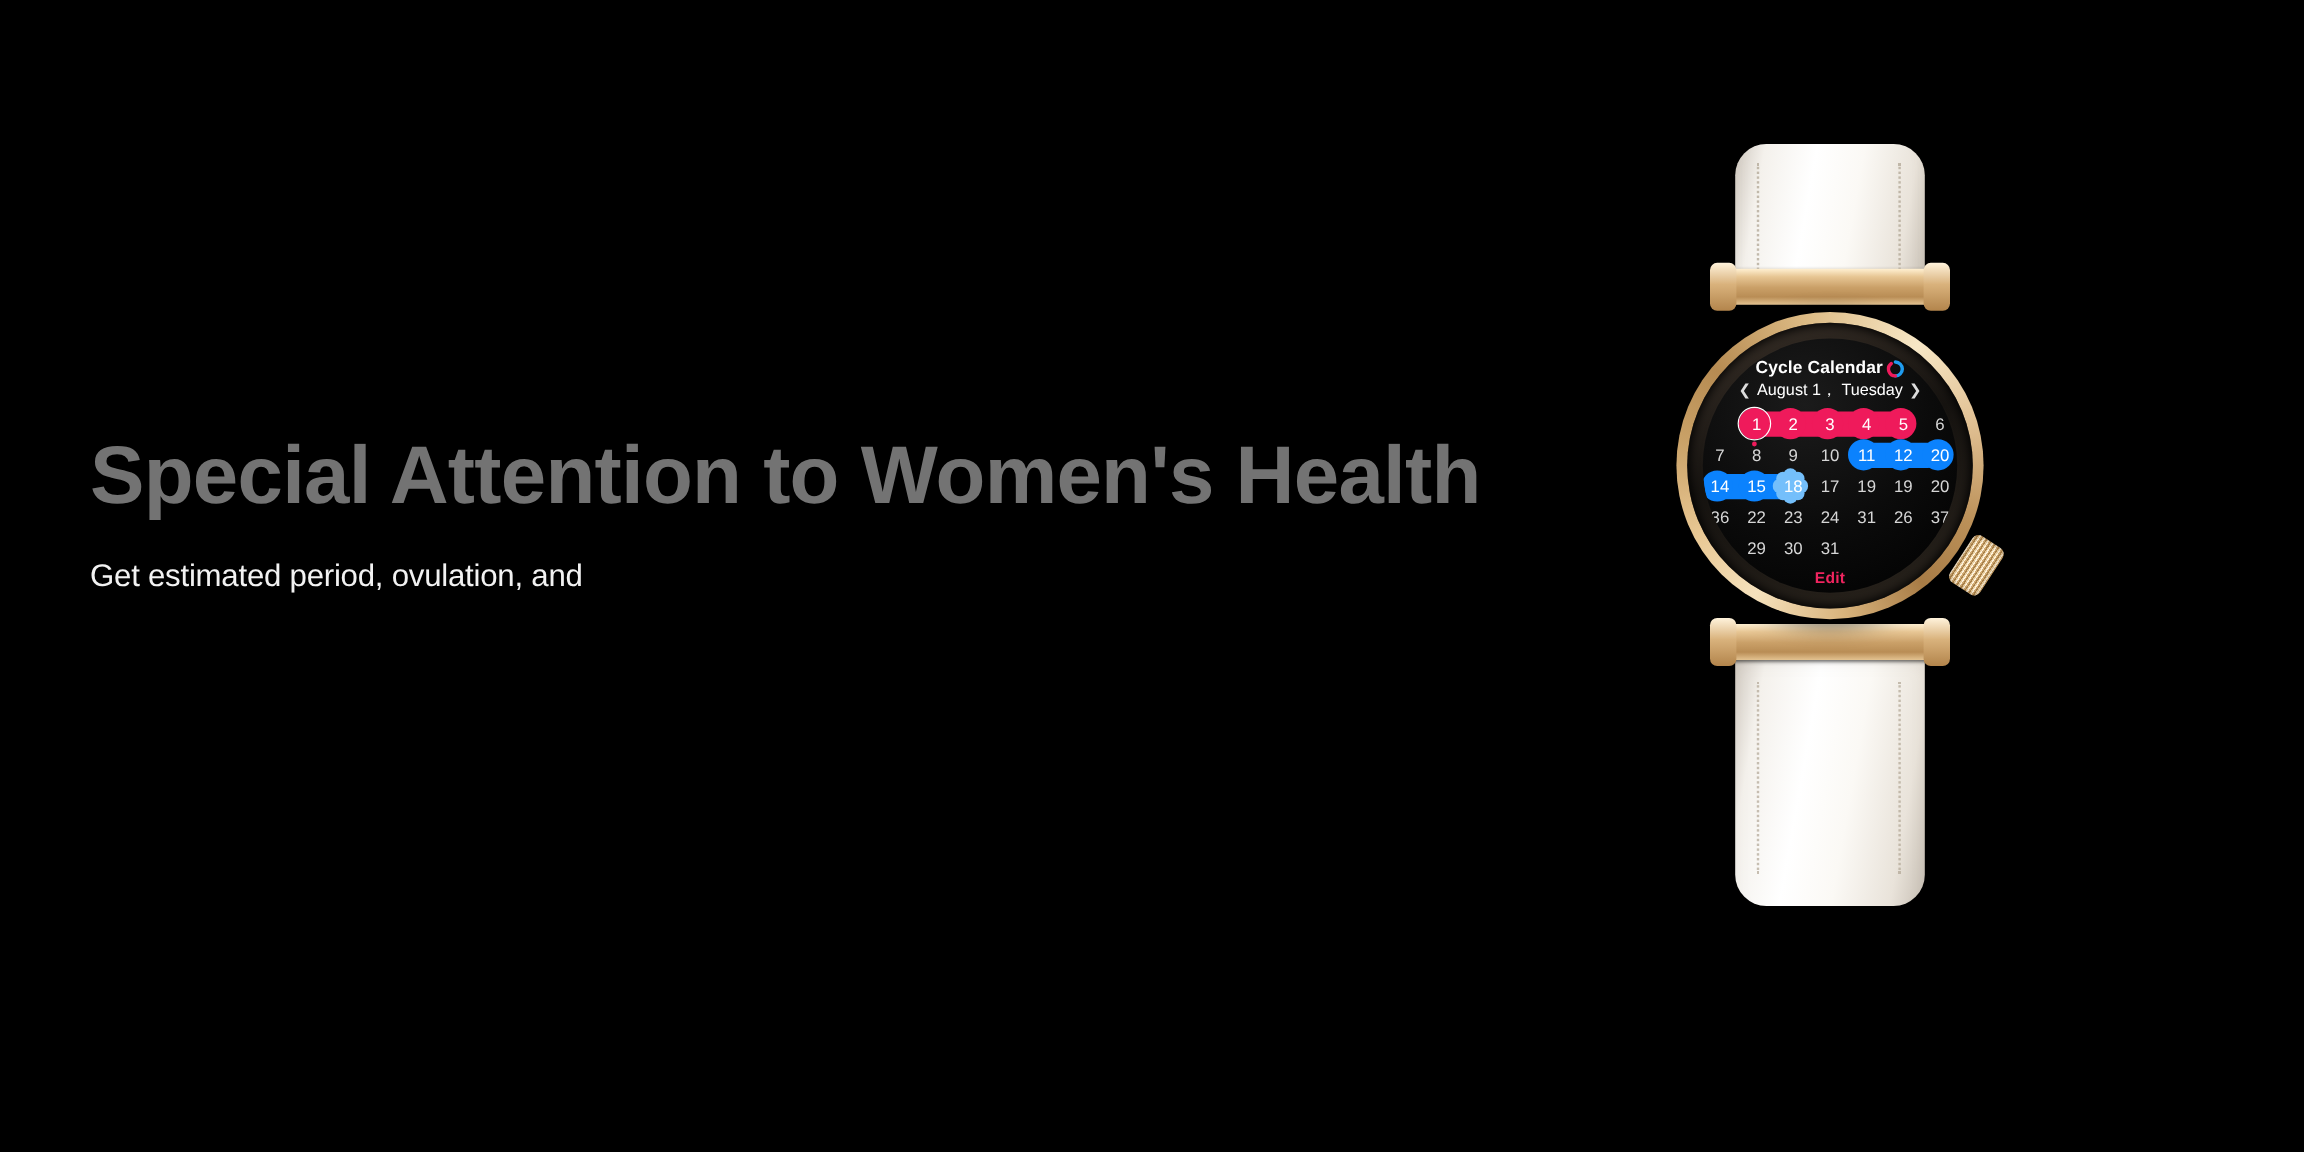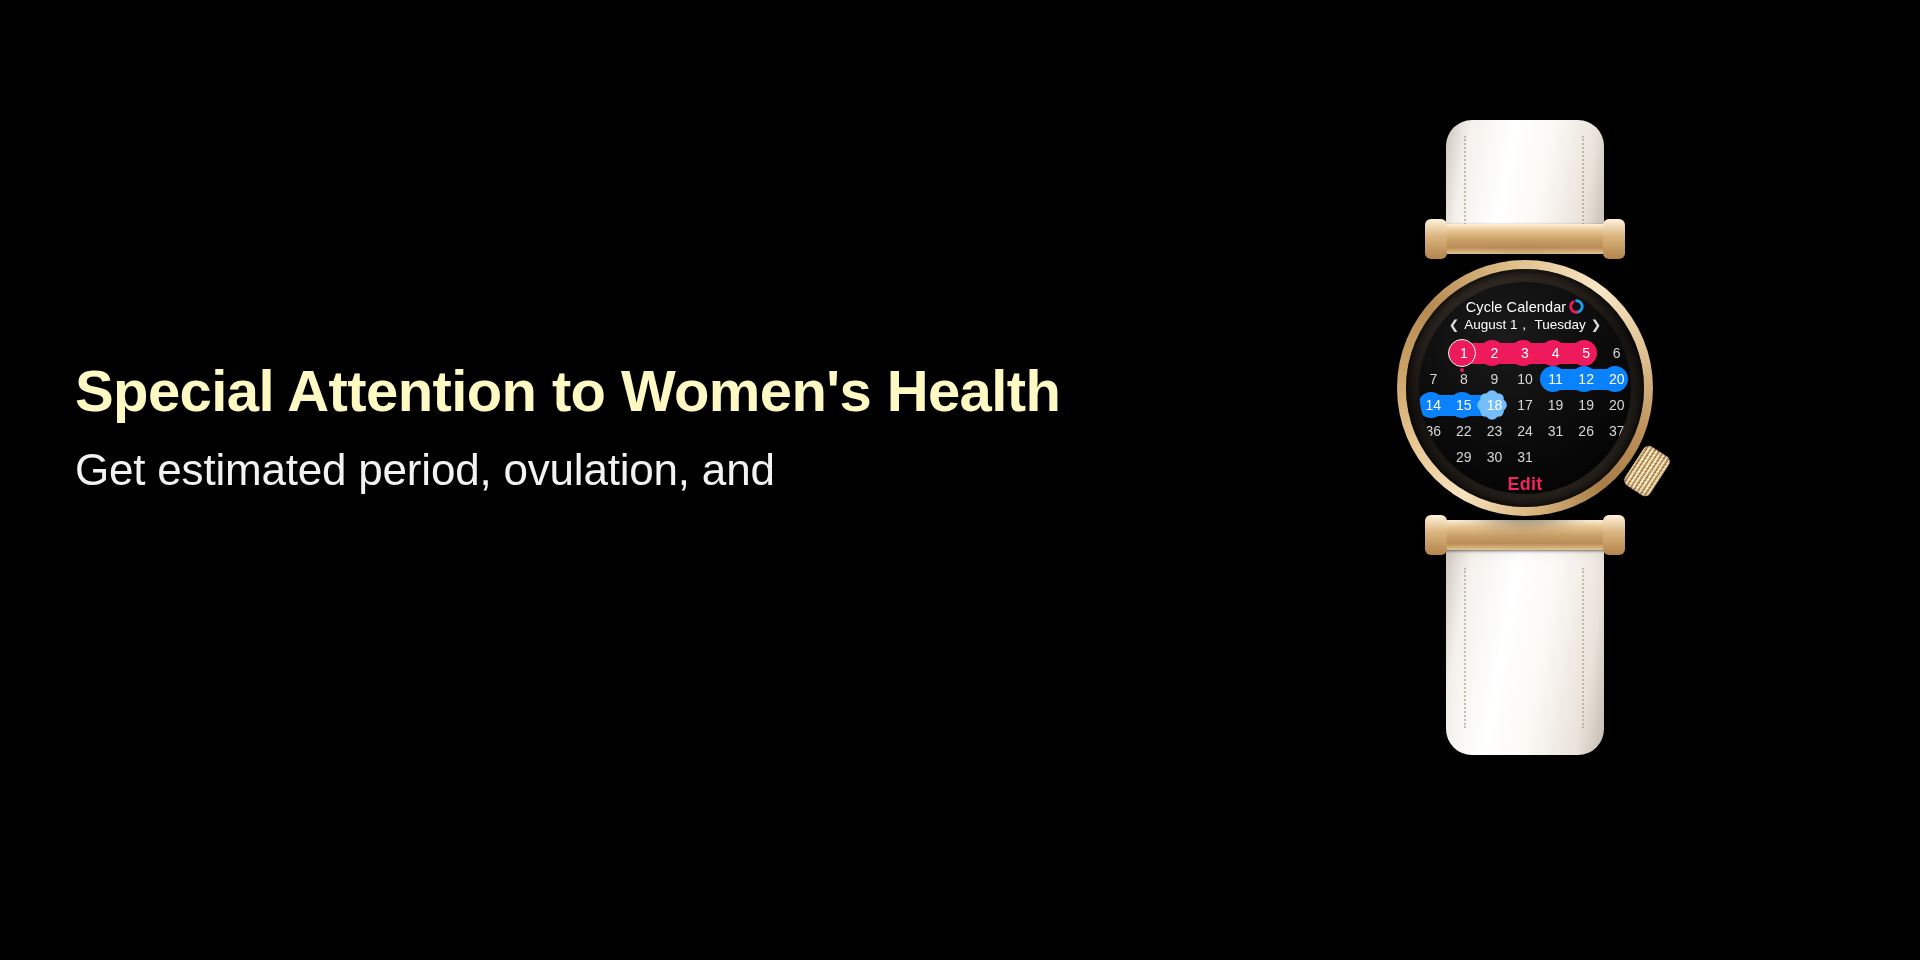--- a/index.html
+++ b/index.html
@@ -8,25 +8,25 @@
     width:1920px; height:960px;
     font-family:"Liberation Sans", sans-serif;
     color:#fff; overflow:hidden; position:relative;
   }
 
   
   .copy {
     position:absolute; left:75px; top:360px; width:1150px;
   }
   .headline {
-    font-size:58px; font-weight:700; letter-spacing:-0.6px;
-    line-height:1.06; color:#fef9c3; white-space:nowrap;
+    font-size:68px; font-weight:700; letter-spacing:-0.6px;
+    line-height:1.06; color:#737373; white-space:nowrap;
   }
   .subcopy {
-    margin-top:22px; font-size:44px; font-weight:400;
+    margin-top:32px; font-size:26px; font-weight:400;
     line-height:1.22; color:#f2f2f2; letter-spacing:-0.2px;
   }
   .subcopy .ln { display:block; }
 
   
   .watch-stage {
     position:absolute; left:1355px; top:120px;
     width:340px; height:700px;
   }
 
@@ -110,22 +110,22 @@
     border-radius:6px;
   }
 
   
   .face {
     position:absolute; inset:0;
     display:flex; flex-direction:column; align-items:center;
     padding-top:17px;
   }
   .face-title {
-    display:flex; align-items:flex-start; gap:3px;
-    font-size:14.5px; font-weight:400; color:#fff; letter-spacing:.1px;
+    display:flex; align-items:center; gap:3px;
+    font-size:14.5px; font-weight:700; color:#fff; letter-spacing:.1px;
   }
   .cycle-icon { width:15px; height:15px; display:block; }
 
   .face-date {
     margin-top:1px;
     display:flex; align-items:center; gap:5px;
     font-size:13.5px; color:#ffffff; font-weight:400;
   }
   .chev { color:#dcdcdc; font-size:12.5px; line-height:1; }
 
@@ -169,21 +169,21 @@
   }
   .today-dot {
     position:absolute; z-index:3; top:28px;
     width:4px; height:4px; border-radius:50%; background:#ef1a5b;
   }
 
   
   .flower { position:absolute; z-index:1; top:-2px; width:30px; height:30px; }
 
   .edit {
-    margin-top:4px; font-size:18px; font-weight:600; color:#f0245f;
+    margin-top:4px; font-size:13px; font-weight:600; color:#f0245f;
     letter-spacing:.2px;
   }
   .up-chev {
     margin-top:5px; width:19px; height:10px;
   }
 </style>
 </head>
 <body>
 
 <div class="copy">

